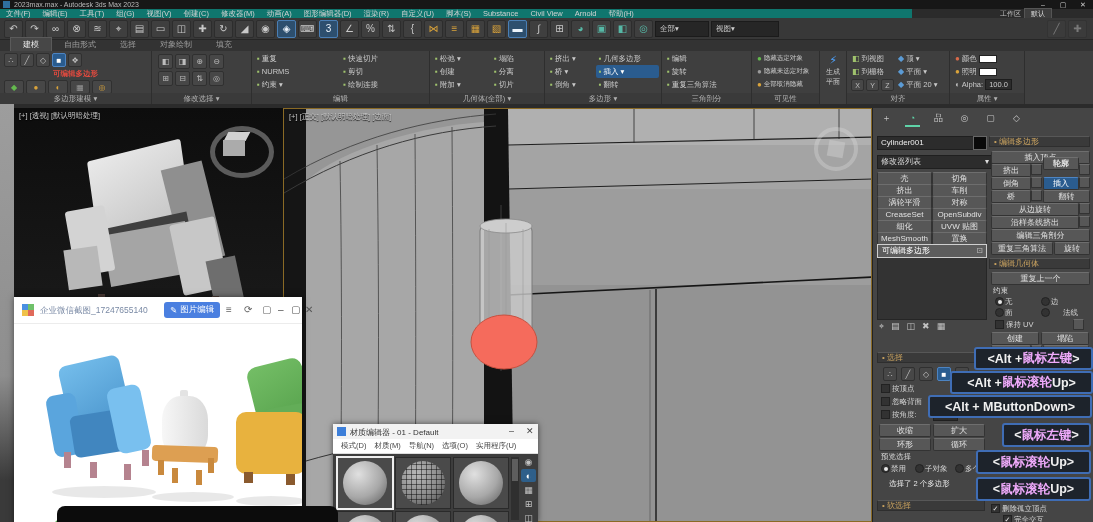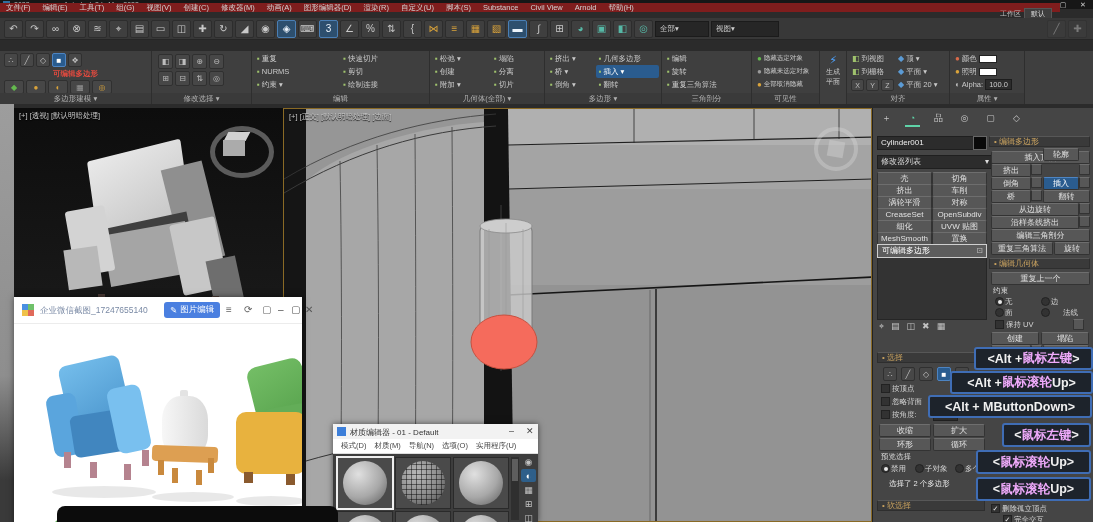--- a/index.html
+++ b/index.html
@@ -4,21 +4,21 @@
 <style>
   html,body{margin:0;padding:0;background:#222;}
   #stage{position:relative;width:1093px;height:522px;overflow:hidden;background:#2b2b2b;
     font-family:"Liberation Sans","DejaVu Sans",sans-serif;-webkit-font-smoothing:antialiased;cursor:default;}
   .abs{position:absolute;}
   
   #titlebar{left:0;top:0;width:1093px;height:9px;background:#171717;color:#b9b9b9;font-size:7px;line-height:9px;}
   #titlebar .t{position:absolute;left:14px;top:0;}
   #titlebar .appico{position:absolute;left:3px;top:1px;width:7px;height:7px;background:#2f6f9f;}
   .winctl{position:absolute;top:0;font-size:7px;color:#cfcfcf;width:16px;text-align:center;}
-  #menubar{left:0;top:3px;width:1060px;height:9px;background:#7f1d1d;display:flex;align-items:center;}
+  #menubar{left:0;top:9px;width:912px;height:9px;background:#0f766e;display:flex;align-items:center;}
   #menubar .mi{font-size:7.5px;color:#d2d2d2;padding:0 6px;white-space:nowrap;}
   
   #toolbar{left:0;top:18px;width:1093px;height:22px;background:#383838;border-bottom:1px solid #262626;
     display:flex;align-items:center;gap:2px;padding-left:4px;box-sizing:border-box;}
   .ic{display:inline-flex;align-items:center;justify-content:center;width:17px;height:16px;font-size:10px;
     color:#c9c9c9;background:#3f3f3f;border:1px solid #2d2d2d;border-radius:2px;flex:0 0 auto;}
   .ic.yel{color:#d9a33b}.ic.teal{color:#56b8a6}.ic.on{background:#2d4f6e;border-color:#4a7fb5;color:#eaf2fa}
   .tb-drop{display:inline-flex;align-items:center;justify-content:flex-start;height:14px;background:#262626;
     border:1px solid #1b1b1b;color:#cfcfcf;font-size:7.5px;padding:0 4px;flex:0 0 auto;}
   
@@ -170,20 +170,28 @@
     <span class="tb-drop" style="width:58px">
       <span>视图</span>
         <span>▾</span>
     </span>
     <span style="margin-left:auto;display:flex;gap:2px;padding-right:6px;">
       <span class="ic" style="opacity:.45">╱</span>
       <span class="ic" style="opacity:.45">✚</span>
     </span>
   </div>
 
+  <div id="ribbon-tabs" class="abs">
+
+  <span class="rtab active">建模</span>
+      <span class="rtab">自由形式</span>
+      <span class="rtab">选择</span>
+      <span class="rtab">对象绘制</span>
+      <span class="rtab">填充</span>
+    </div>
 
   <div id="ribbon" class="abs">
     <div class="rpanel" style="left:0;width:152px;">
       <div style="display:flex;gap:2px;padding:2px 4px;">
 
       <span class="sobj">∴</span>
           <span class="sobj">╱</span>
           <span class="sobj">◇</span>
           <span class="sobj on">■</span>
           <span class="sobj">❖</span>
@@ -547,21 +555,21 @@
     <span class="clab" style="left:52px;top:356px;">子对象</span>
     <span class="rad" style="left:82px;top:356px;"></span>
     <span class="clab" style="left:92px;top:356px;">多个</span>
     <span class="clab" style="left:16px;top:371px;color:#e8e8e8;">选择了 2 个多边形</span>
     <div class="rhead" style="left:4px;top:392px;width:108px;"><span>• </span><span>软选择</span></div>
 
     <div class="rhead" style="left:116px;top:28px;width:101px;"><span>• </span><span>编辑多边形</span></div>
     <div class="cbtn" style="left:118px;top:43px;width:97px;">插入顶点</div>
     <div class="cbtn" style="left:118px;top:56px;width:38px;">挤出</div>
       <span class="sq" style="left:158px;top:56px;"></span>
-    <div class="cbtn" style="left:170px;top:40px;width:34px;">轮廓</div>
+    <div class="cbtn" style="left:170px;top:49px;width:34px;font-weight:bold;">轮廓</div>
       <span class="sq" style="left:206px;top:56px;"></span>
     <div class="cbtn" style="left:118px;top:69px;width:38px;">倒角</div>
       <span class="sq" style="left:158px;top:69px;"></span>
     <div class="cbtn blue" style="left:170px;top:69px;width:34px;">插入</div>
       <span class="sq" style="left:206px;top:69px;"></span>
     <div class="cbtn" style="left:118px;top:82px;width:38px;">桥</div>
       <span class="sq" style="left:158px;top:82px;"></span>
     <div class="cbtn" style="left:170px;top:82px;width:45px;">翻转</div>
     <div class="cbtn" style="left:118px;top:95px;width:86px;">从边旋转</div>
       <span class="sq" style="left:206px;top:95px;"></span>

